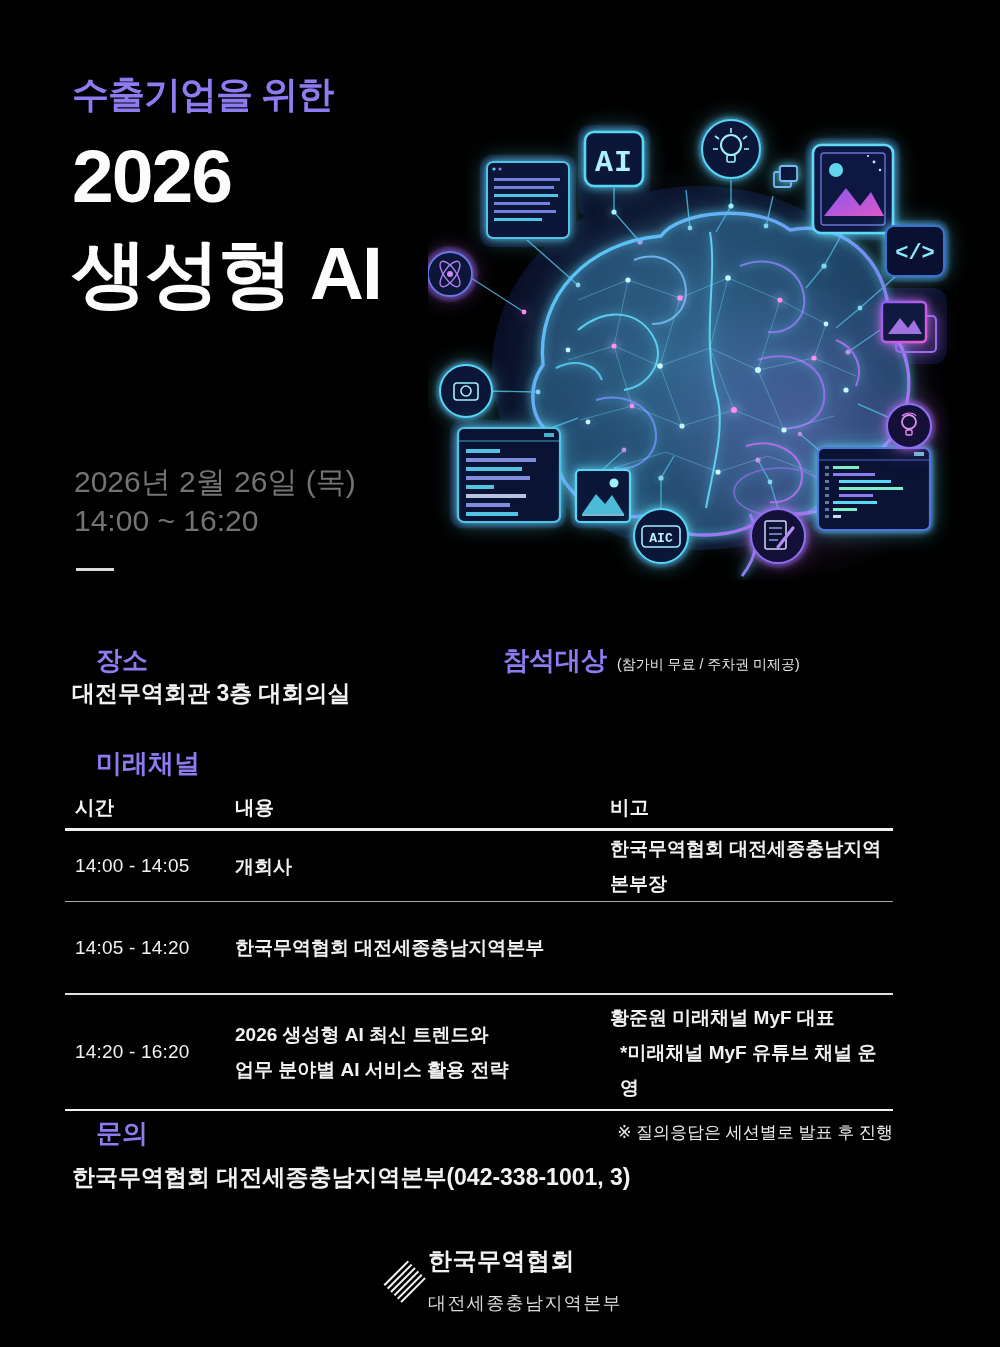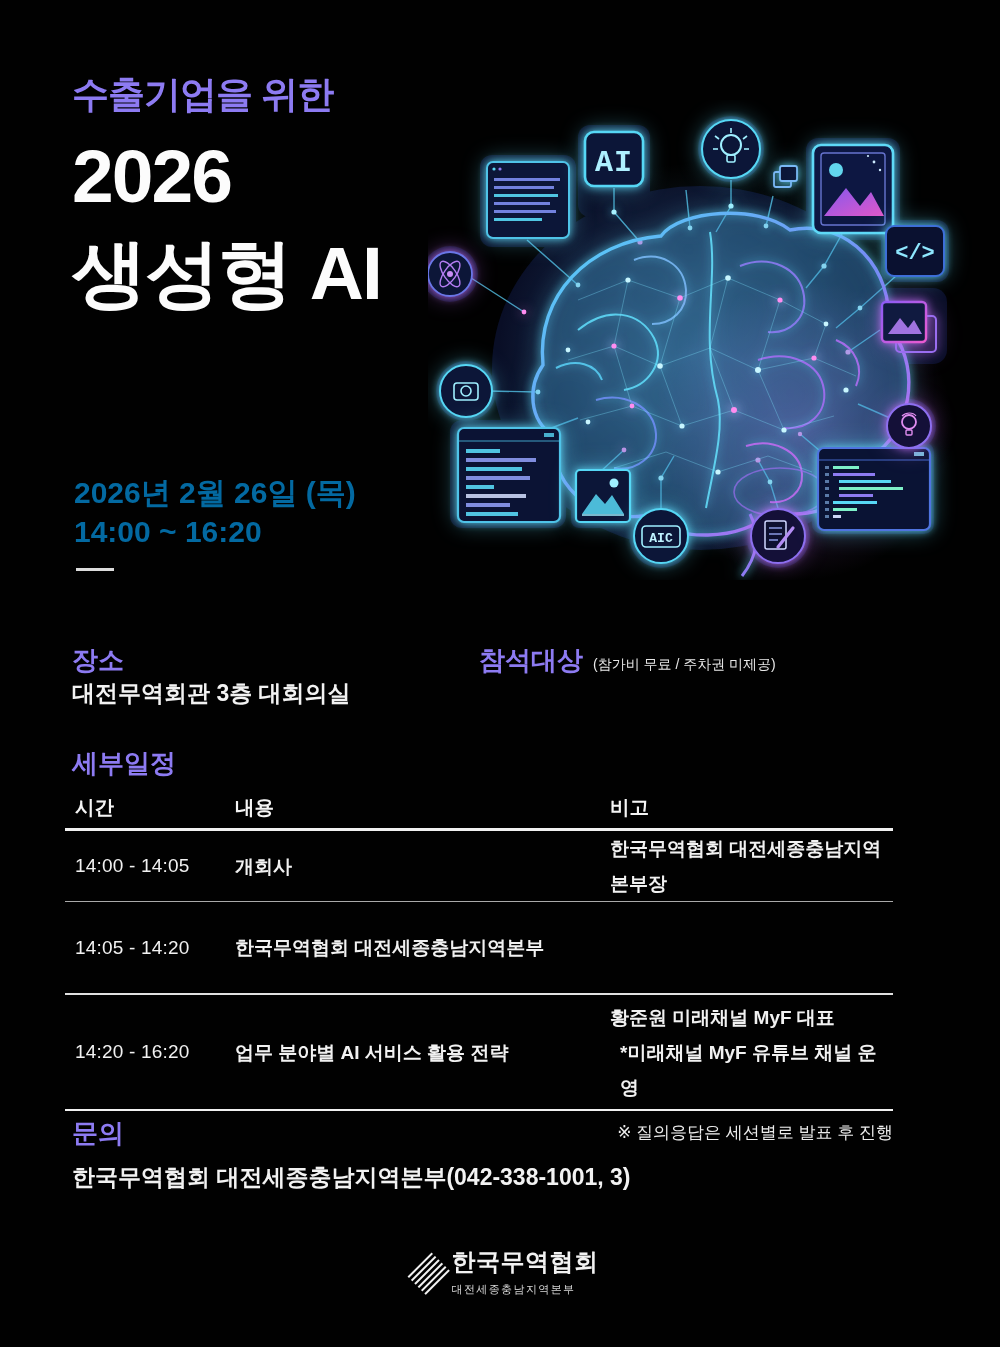--- a/index.html
+++ b/index.html
@@ -13,34 +13,34 @@
   
   .eyebrow {
     left:72px; top:70px; font-size:37px; font-weight:800;
     color:#8d7bf2; letter-spacing:-1px; z-index:3;
   }
   .title {
     left:72px; top:128px; font-size:75px; font-weight:800;
     line-height:97px; color:#fcfcfc; letter-spacing:-2px; z-index:3; white-space:nowrap;
   }
   .date-block {
-    left:74px; top:462px; font-size:30px; font-weight:700; line-height:39px;
-    color:#0369a1; z-index:3;margin-top:11px;
+    left:74px; top:462px; font-size:30px; font-weight:400; line-height:39px;
+    color:#737373; z-index:3;
   }
   .dash { left:76px; top:568px; width:38px; height:3px; background:#dcdcdc; z-index:3; }
 
   
   .illus { left:428px; top:100px; width:545px; height:480px; z-index:1; }
   .gw { filter: drop-shadow(0 0 4px rgba(96,217,247,.85)) drop-shadow(0 0 11px rgba(96,217,247,.40)); }
   .gp { filter: drop-shadow(0 0 4px rgba(193,110,245,.85)) drop-shadow(0 0 11px rgba(193,110,245,.38)); }
   .gk { filter: drop-shadow(0 0 6px rgba(255,120,235,.8)); }
   .illus text { font-family:"Liberation Mono","DejaVu Sans Mono",monospace; font-weight:700; }
 
   
-  .h-purple { color:#8d7bf2; font-size:26px; font-weight:800; z-index:3; }
+  .h-purple { color:#8d7bf2; font-size:26px; font-weight:800; z-index:3;margin-left:24px; }
   .body-text { color:#f2f2f2; font-size:23px; font-weight:600; z-index:3; }
   .aud-note { font-size:14px; font-weight:500; color:#e8e8e8; margin-left:10px; }
 
   
   .sched { left:65px; top:786px; width:828px; z-index:3; }
   .s-row { display:grid; grid-template-columns:170px 375px 283px; align-items:center; }
   .s-row > div:first-child { padding-left:10px; }
   .s-head { height:42px; font-size:19.5px; font-weight:700; border-bottom:3px solid #f0f0f0; }
   .s-body { font-size:19px; font-weight:600; color:#f1f1f1; }
   .s-body .cell-lines div { line-height:35px; }
@@ -59,21 +59,21 @@
   .aud-val  { left:479px; top:678px; }
   .sched-head { left:72px; top:746px; }
 
   
   .footer-logo {
     left:0; right:0; top:1247px; display:flex; justify-content:center;
     align-items:center; z-index:3;
   }
   .logo-text { display:flex; flex-direction:column; line-height:1.15; }
   .logo-org { font-size:24px; font-weight:800; color:#f2f2f2; letter-spacing:.5px; }
-  .logo-branch { font-size:11px; font-weight:500; color:#d8d8d8; letter-spacing:1.4px; margin-top:8px; }
+  .logo-branch { font-size:18px; font-weight:500; color:#d8d8d8; letter-spacing:1.4px; margin-top:18px; }
 </style>
 </head>
 <body>
 
 <div class="poster">
 
   <div class="abs eyebrow">수출기업을 위한</div>
   <div class="abs title">
     <div>2026</div>
     <div>생성형 AI</div>
@@ -358,21 +358,21 @@
   </svg>
 
   <div class="abs h-purple loc-head">장소</div>
   <div class="abs body-text loc-val">대전무역회관 3층 대회의실</div>
 
   <div class="abs aud-head">
     <span class="h-purple">참석대상</span>
     <span class="aud-note">(참가비 무료 / 주차권 미제공)</span>
   </div>
 
-  <div class="abs h-purple sched-head">세부일정</div>
+  <div class="abs h-purple sched-head">미래채널</div>
   <div class="abs sched">
     <div class="s-row s-head">
       <div>시간</div>
       <div>내용</div>
       <div>비고</div>
     </div>
 
     <div class="s-row s-body row-1">
       <div class="time-cell">14:00 - 14:05</div>
       <div class="cell-lines">
@@ -386,20 +386,21 @@
     <div class="s-row s-body row-2">
       <div class="time-cell">14:05 - 14:20</div>
       <div class="cell-lines">
         <div>한국무역협회 대전세종충남지역본부</div>
       </div>
     </div>
 
     <div class="s-row s-body row-3">
       <div class="time-cell">14:20 - 16:20</div>
       <div class="cell-lines">
+        <div>2026 생성형 AI 최신 트렌드와</div>
         <div>업무 분야별 AI 서비스 활용 전략</div>
       </div>
       <div class="cell-lines">
         <div>황준원 미래채널 MyF 대표</div>
         <div class="indent">*미래채널 MyF 유튜브 채널 운영</div>
       </div>
     </div>
 
     <div class="footnote">※ 질의응답은 세션별로 발표 후 진행</div>
   </div>

